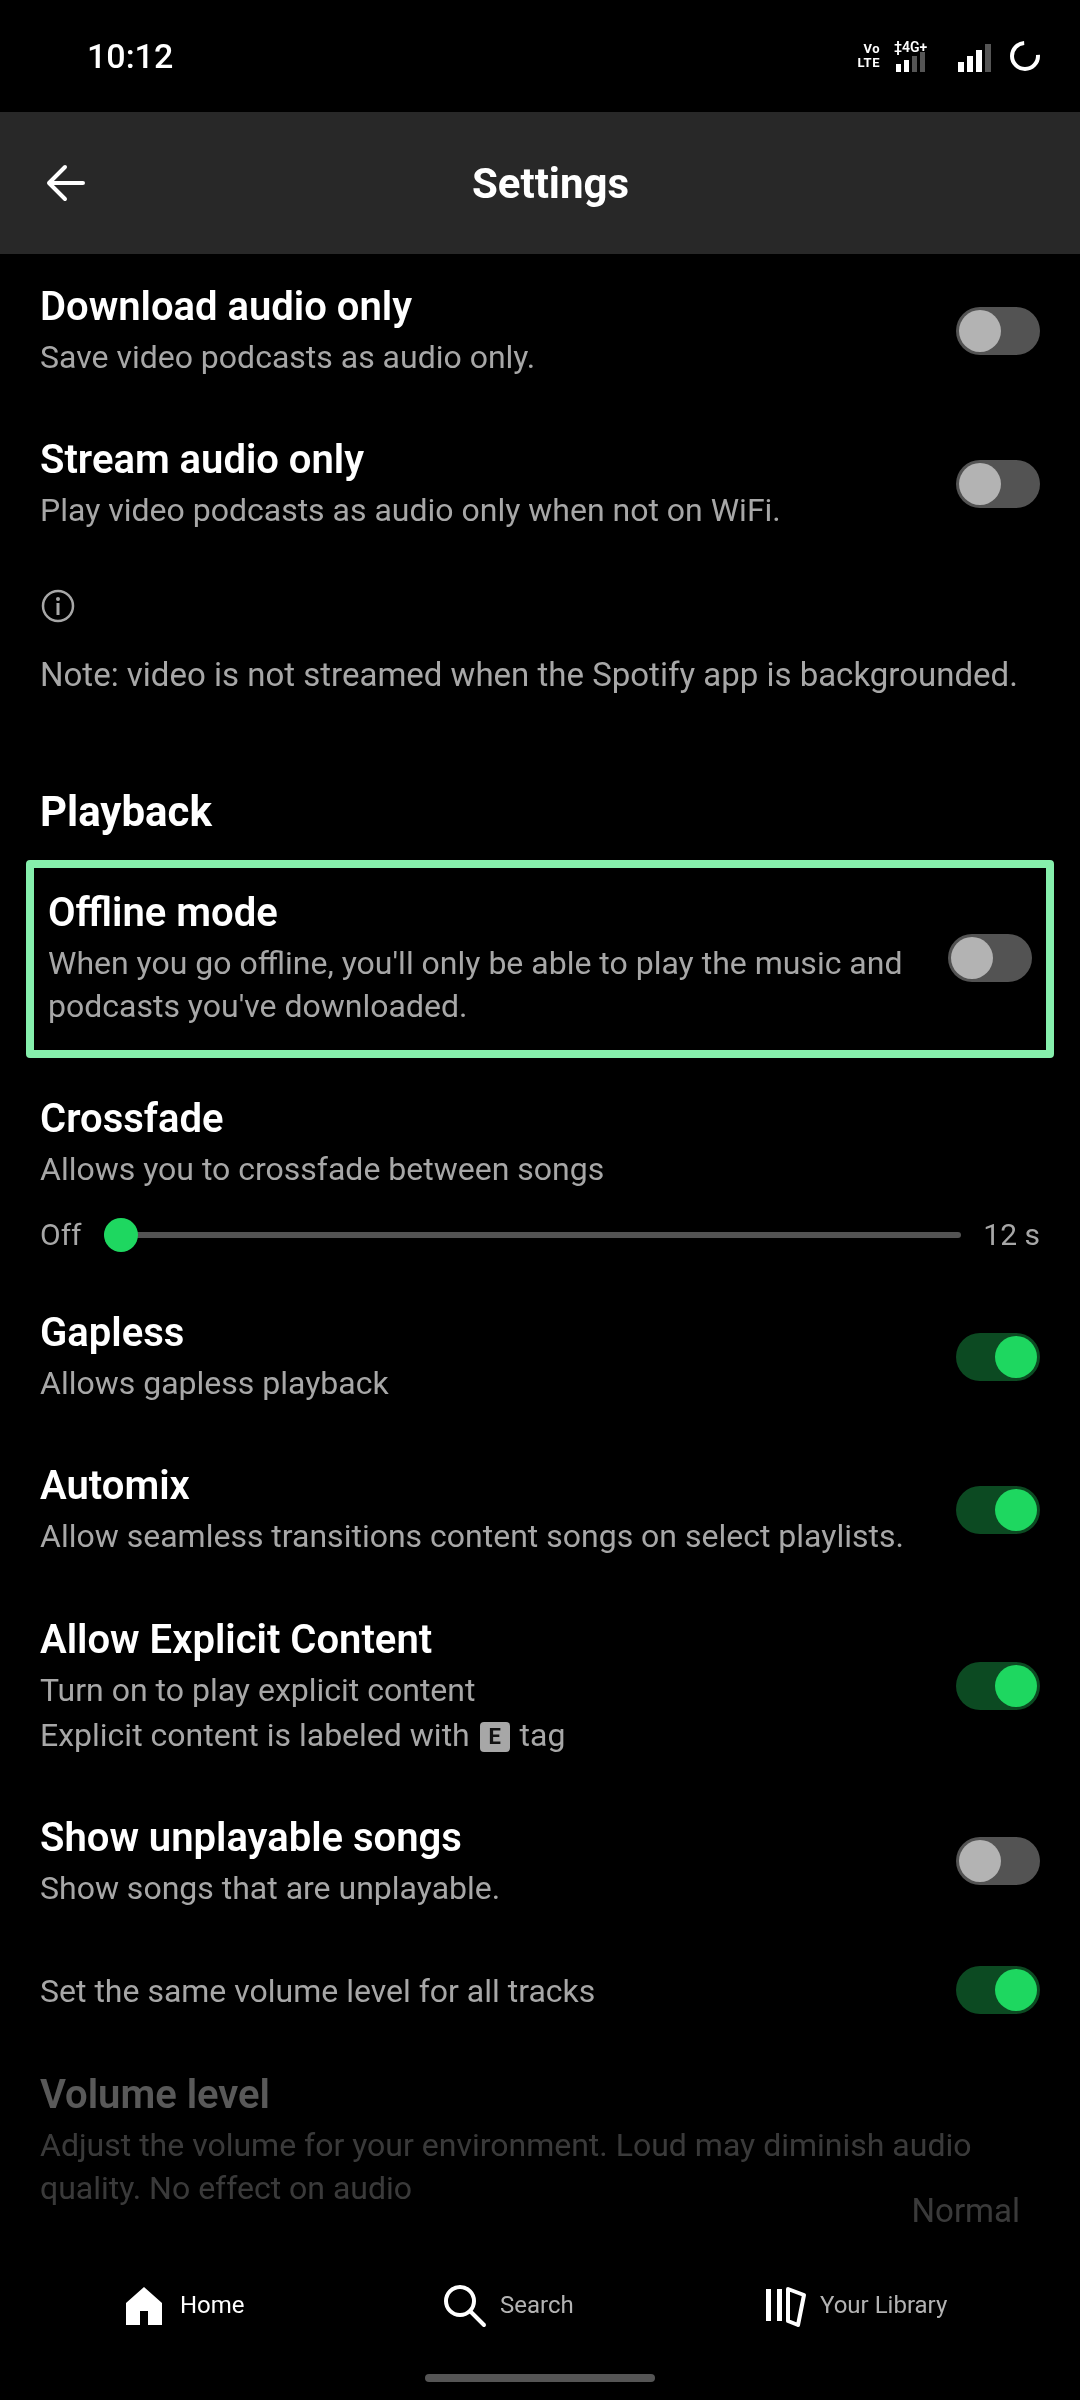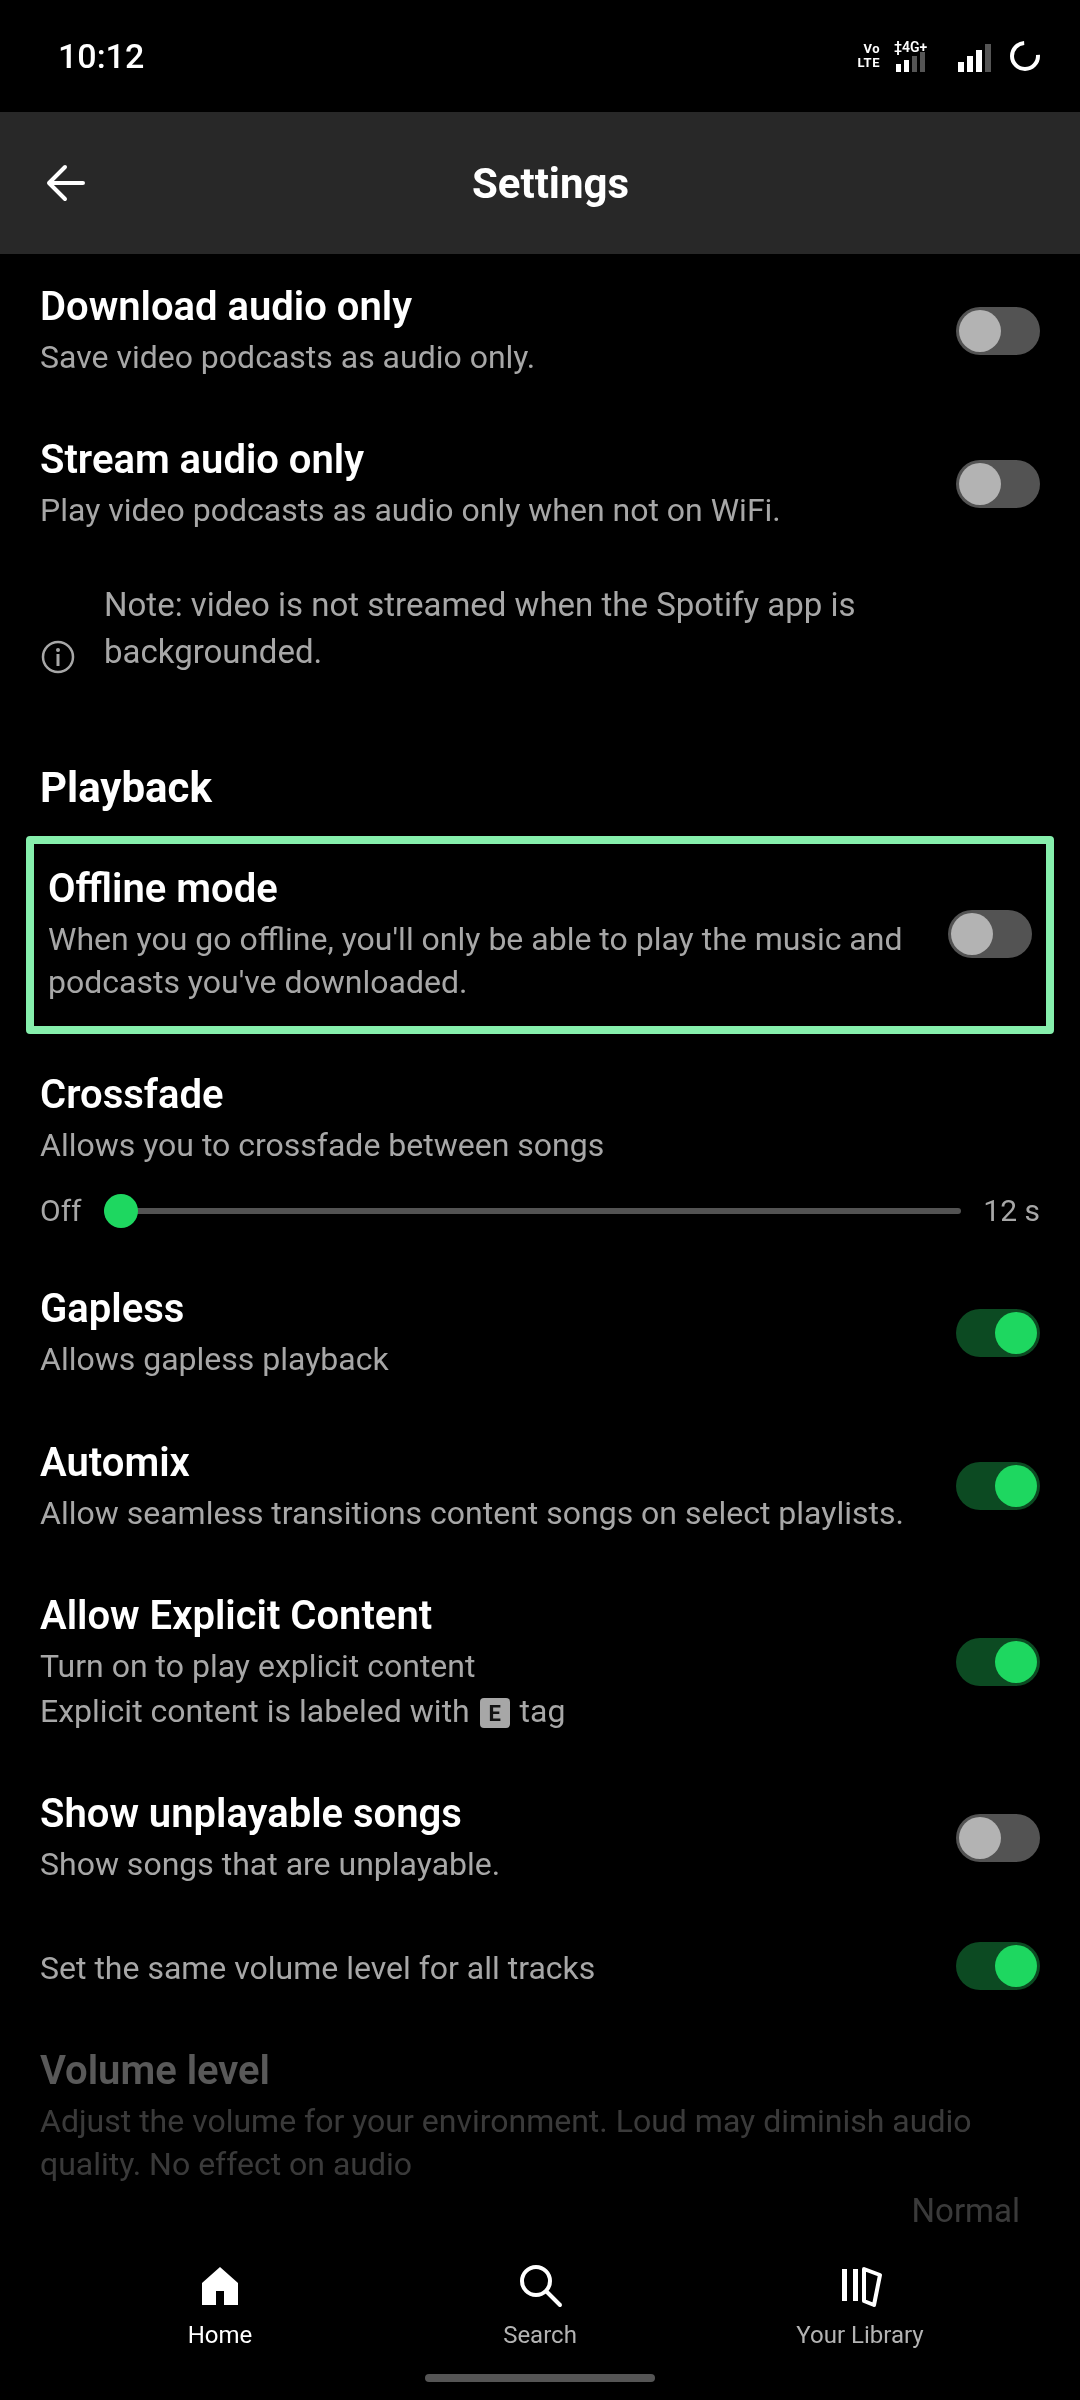--- a/index.html
+++ b/index.html
@@ -11,21 +11,21 @@
     font-family: -apple-system, BlinkMacSystemFont, "Segoe UI", Roboto, Helvetica, Arial, sans-serif;
     overflow: hidden;
     position: relative;
   }
   
   .status-bar {
     height: 112px;
     display: flex;
     align-items: center;
     justify-content: space-between;
-    padding: 0 38px 0 58px;
+    padding: 0 38px 0 87px;
     font-size: 34px;
     font-weight: 500;
     background: #000;
   }
   .status-right {
     display: flex;
     align-items: center;
     gap: 14px;
   }
   .status-right svg, .status-right .txtblock { display:block; }
@@ -97,23 +97,24 @@
     font-size: 22px;
     font-weight:700;
     align-items:center;
     justify-content:center;
     border-radius:4px;
     vertical-align: middle;
     margin: 0 2px;
   }
   .info-row {
     display:flex;
-    align-items:flex-end;
+    align-items:flex-start;
     padding: 22px 40px 40px 40px;
     gap: 28px;
+    flex-direction: column;
   }
   .info-row .icon {
     width: 36px;
     height: 36px;
     flex: 0 0 36px;
     margin-top: 6px;
   }
   .info-row p {
     font-size: 33px;
     color:#a7a7a7;
@@ -188,21 +189,21 @@
     bottom:0; left:0; right:0;
     height: 170px;
     display:flex;
     justify-content: space-around;
     align-items:center;
     background: linear-gradient(to bottom, rgba(0,0,0,0) 0%, rgba(0,0,0,0.9) 30%, #000 100%);
     padding: 20px 60px 40px 60px;
   }
   .nav-item {
     display:flex;
-    flex-direction:column;
+    flex-direction:row;
     align-items:center;
     gap:12px;
     width: 200px;
   }
   .nav-item span {
     font-size: 24px;
     color:#fff;
   }
   .nav-item.inactive span { color:#b3b3b3; }
   .nav-item svg { display:block; }

